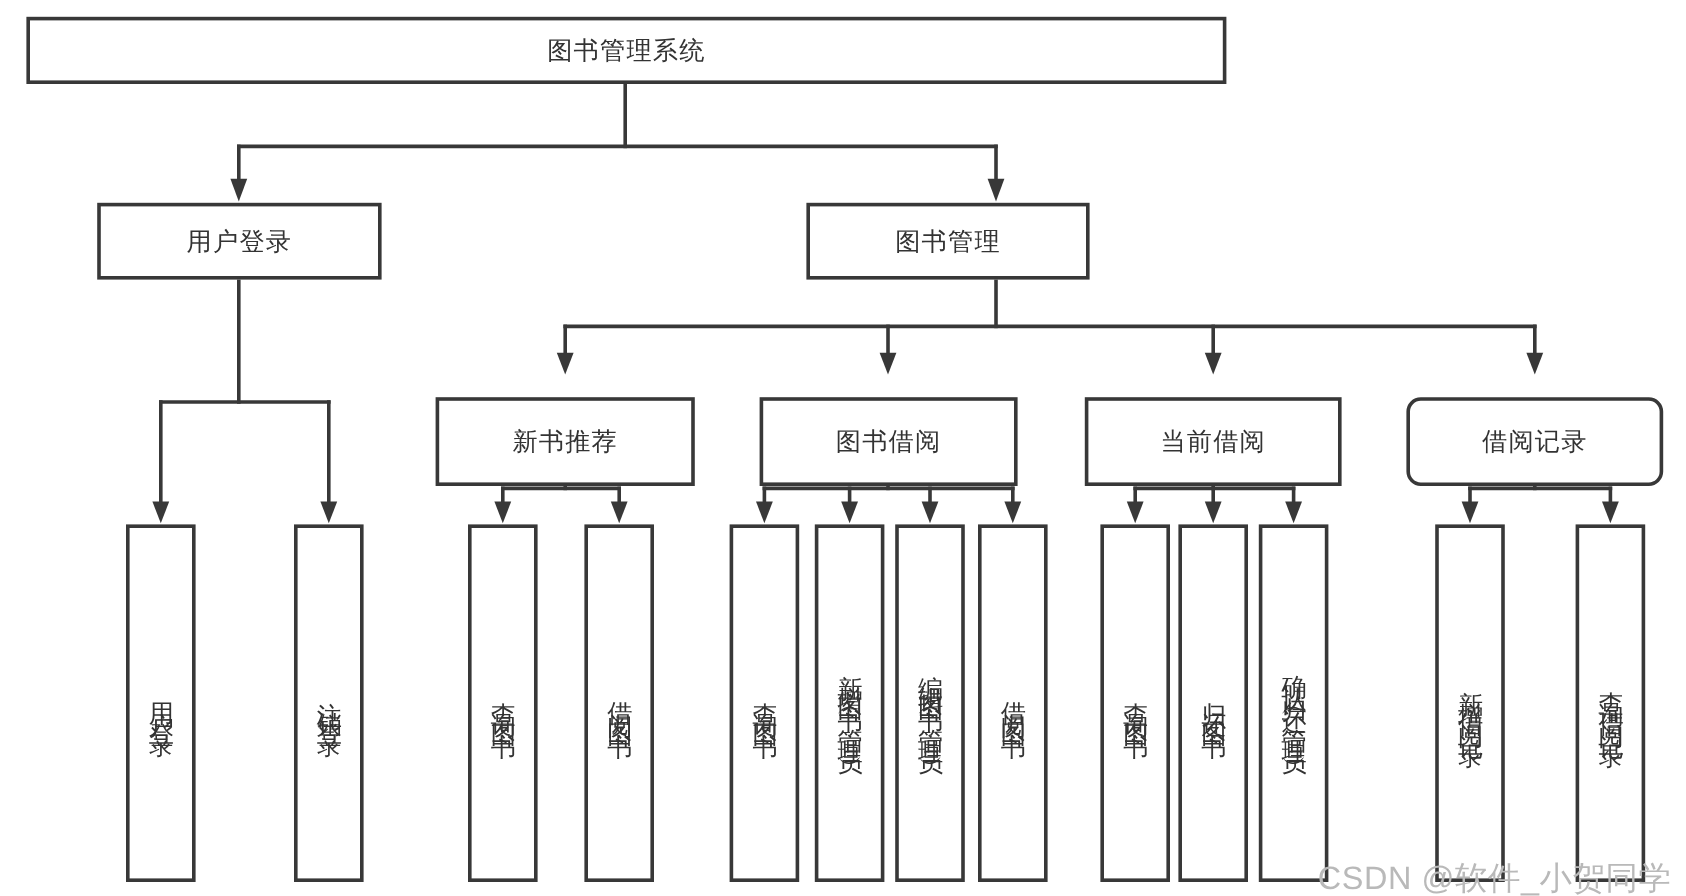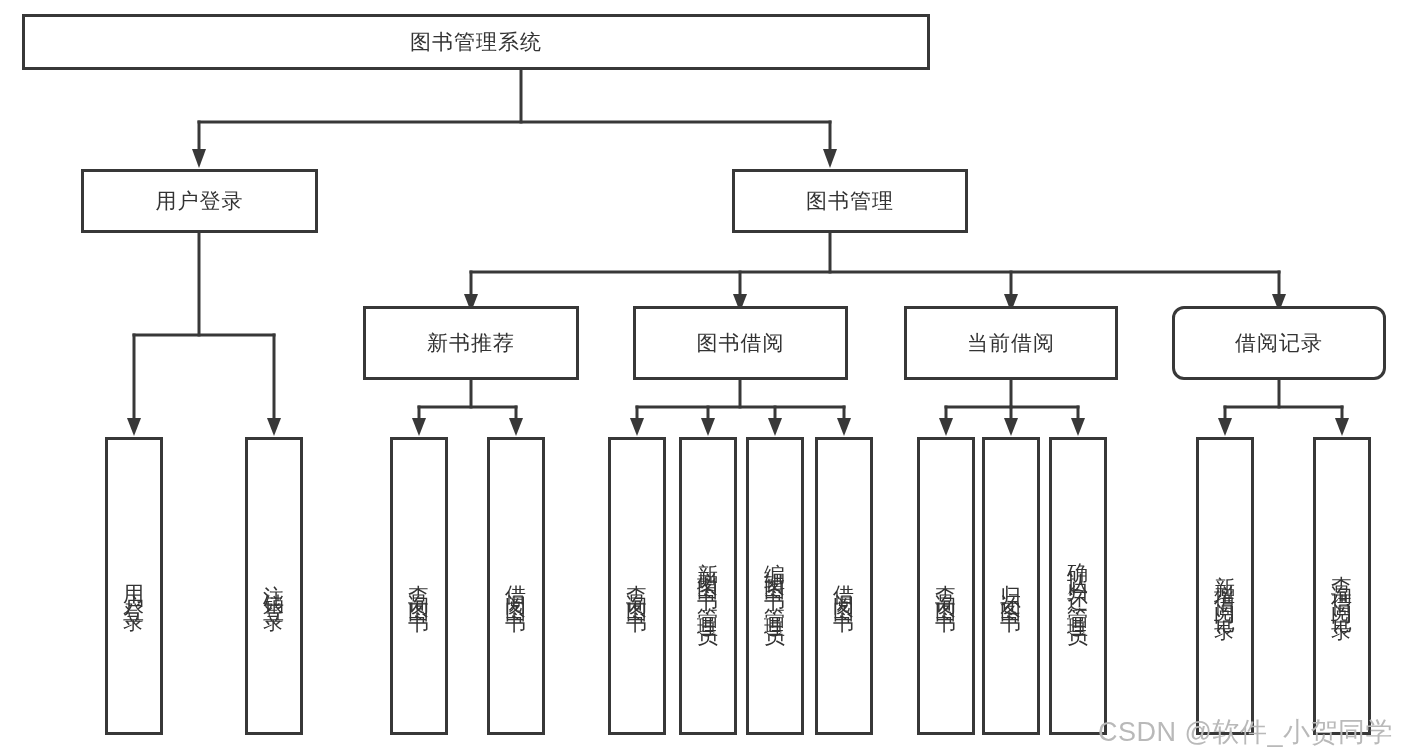--- a/index.html
+++ b/index.html
@@ -31,26 +31,26 @@
   .hnode { font-size: 21px; letter-spacing: 1px; }
   .vnode { width: 58px; height: 298px; top: 437px; font-size: 21px; }
   .vnode .vtext {
     writing-mode: vertical-rl;
     text-orientation: mixed;
     letter-spacing: 9px;
     line-height: 1;
     max-height: 286px;
   }
   
-  .n-root { left: 22px; top: 14px; width: 908px; height: 56px; }
+  .n-root { left: 22px; top: 14px; width: 1000px; height: 56px; }
   
   .n-userlogin { left: 81px;  top: 169px; width: 237px; height: 64px; }
-  .n-bookmgmt  { left: 732px; top: 169px; width: 236px; height: 64px; }
-  
-  .n-l3 { top: 306px; height: 74px; font-family: Liberation Serif, serif; }
+  .n-bookmgmt  { left: 672px; top: 169px; width: 236px; height: 64px; }
+  
+  .n-l3 { top: 331px; height: 74px; font-family: Liberation Serif, serif; }
   .n-newrec    { left: 363px;  width: 216px; }
   .n-borrowing { left: 633px;  width: 215px; }
   .n-current   { left: 904px;  width: 214px; }
   .n-records   { left: 1172px; width: 214px; border-radius: 12px; }
   
   .n-leaf1  { left: 105px; }
   .n-leaf2  { left: 245px; }
   .n-leaf3  { left: 390px; }
   .n-leaf4  { left: 487px; }
   .n-leaf5  { left: 608px; }

